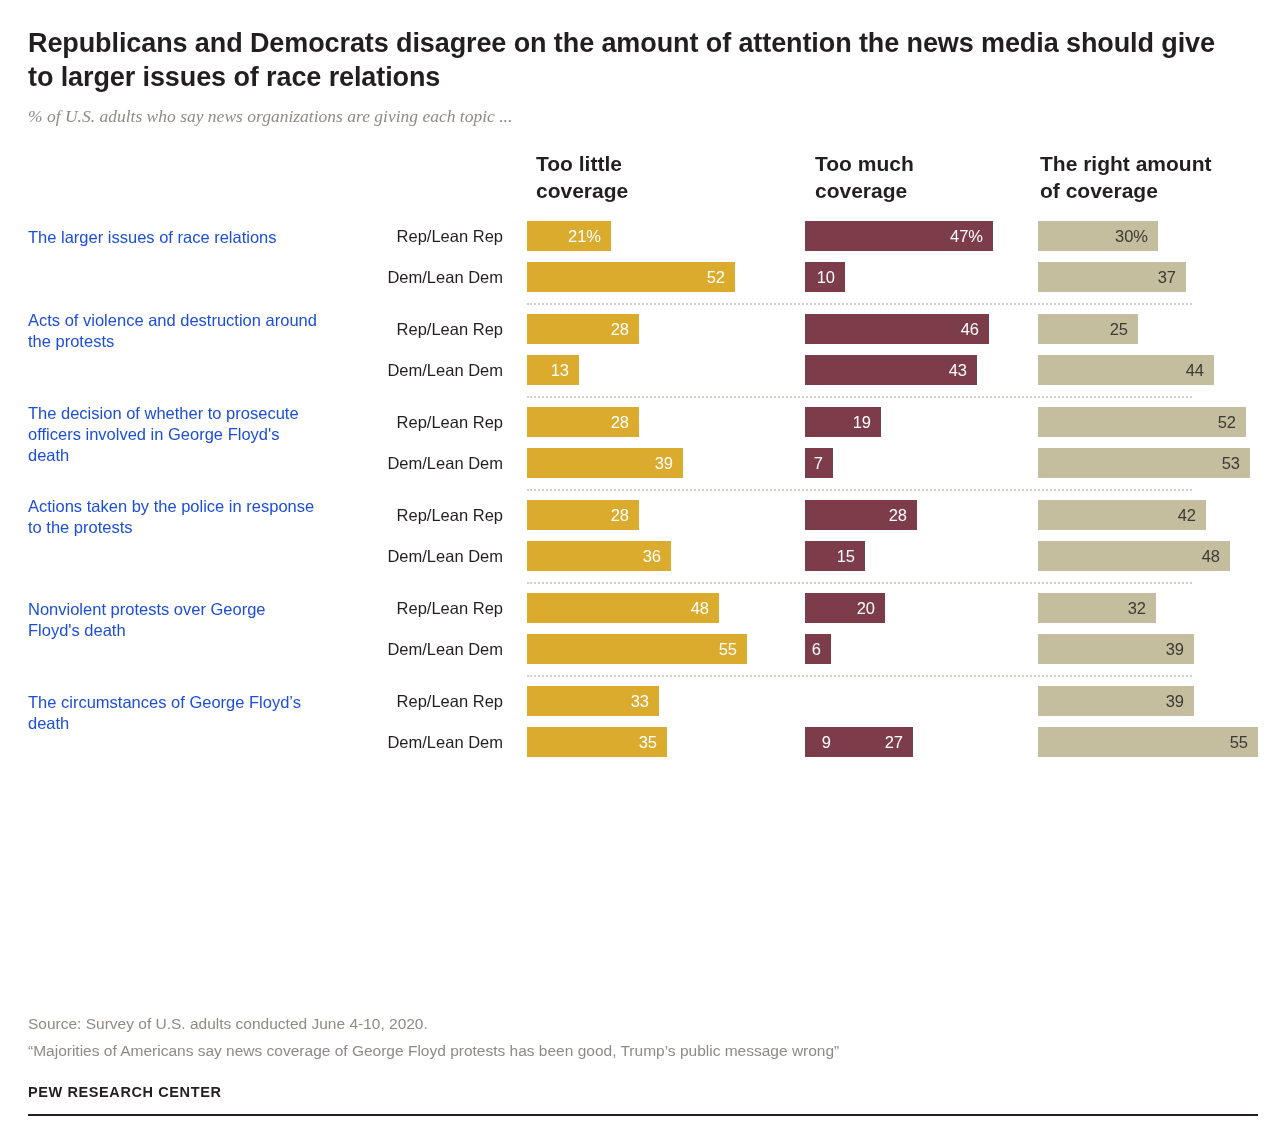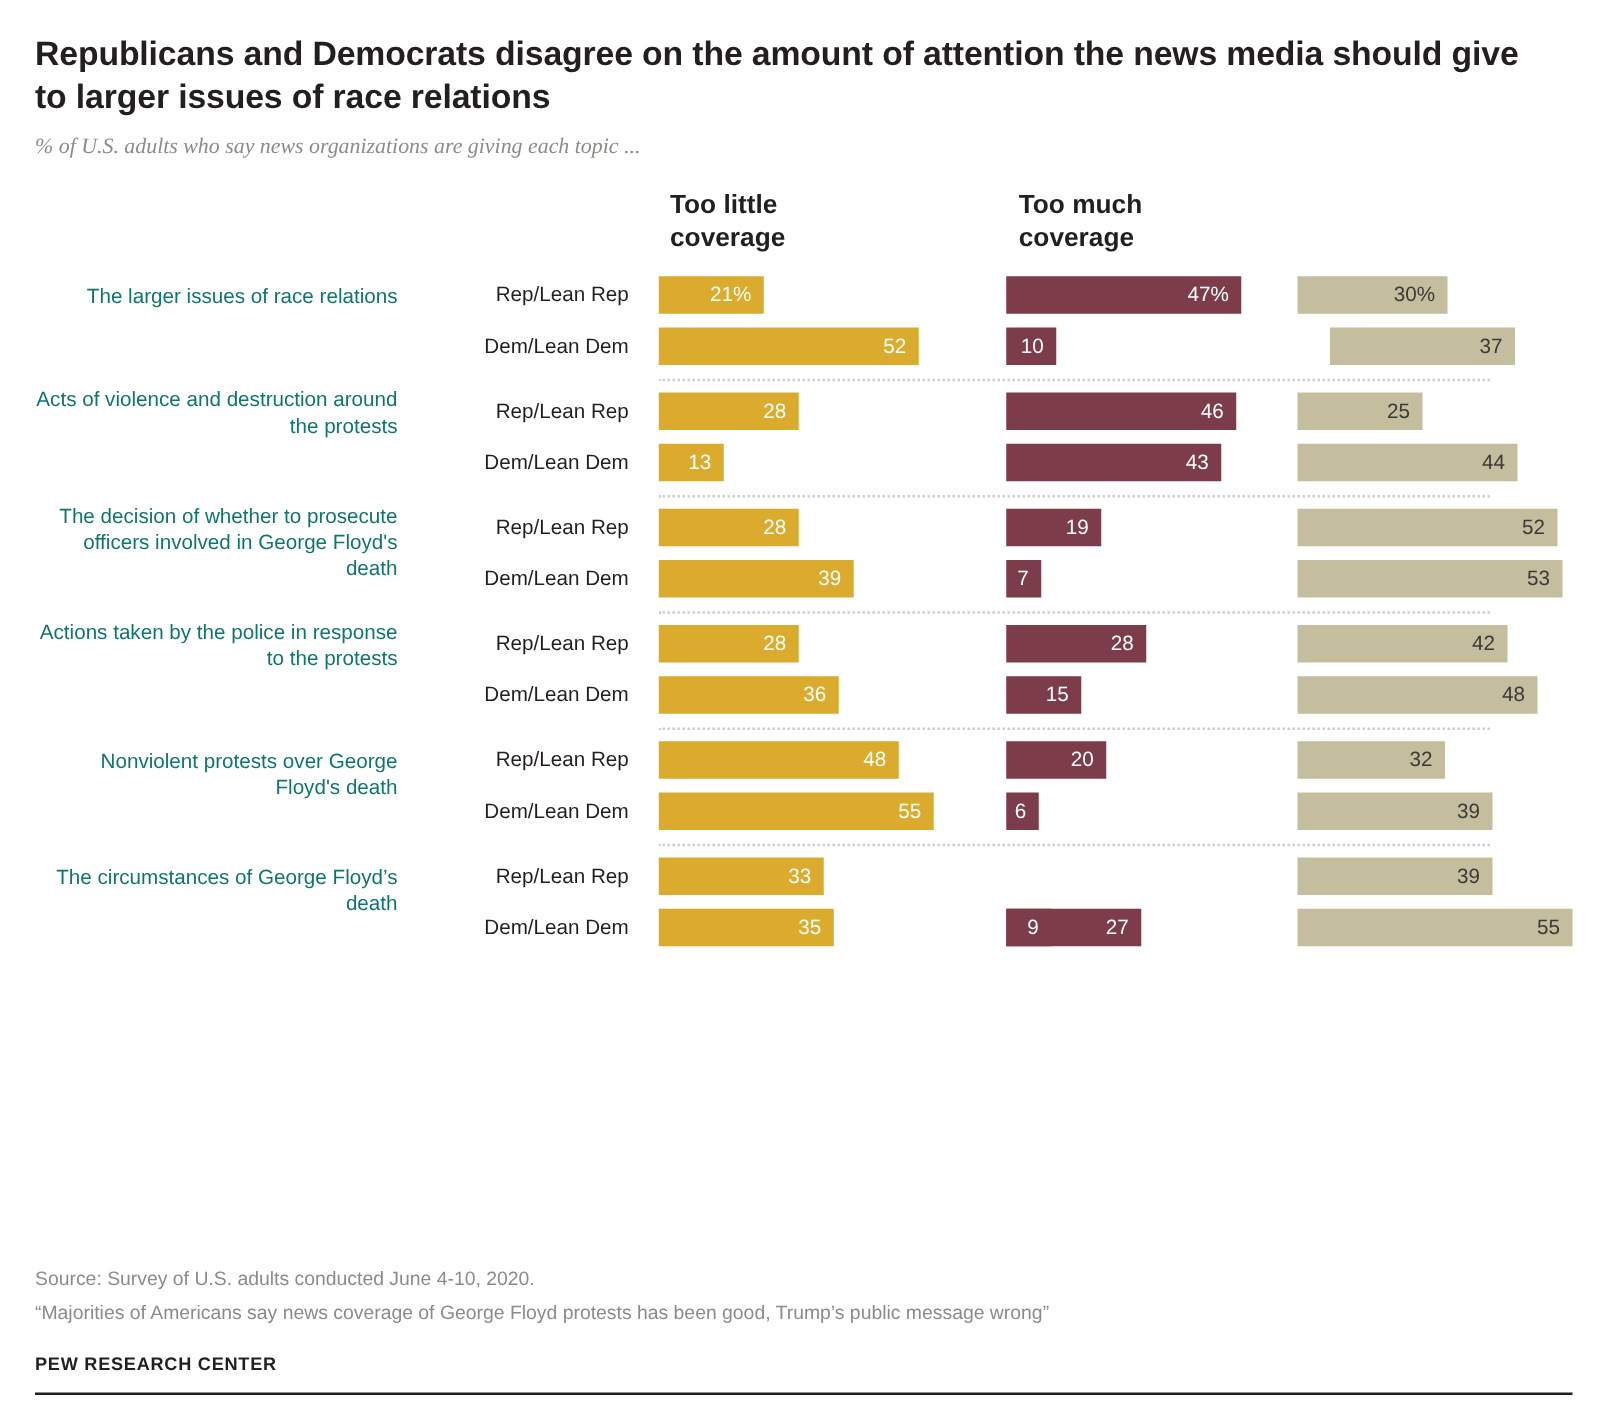--- a/index.html
+++ b/index.html
@@ -67,22 +67,21 @@
   .group .rows {
     position: relative;
     height: 93px;
   }
   .topic-label {
     position: absolute;
     left: 0;
     width: 290px;
     font-size: 16.5px;
     line-height: 1.26;
-    color: #0f766e;
-    text-align: right;
+    color: #1d4ed8;
   }
   .row {
     position: absolute;
     left: 0;
     right: 0;
     height: 30px;
   }
   .row.r1 { top: 6px; }
   .row.r2 { top: 47px; }
   .party-label {
@@ -159,20 +158,21 @@
 <body>
 
 <div class="page">
 
   <div class="title">Republicans and Democrats disagree on the amount of attention the news media should give to larger issues of race relations</div>
   <div class="subtitle">% of U.S. adults who say news organizations are giving each topic ...</div>
 
   <div class="col-headers">
     <div class="col-header ch-1">Too little<br>coverage</div>
     <div class="col-header ch-2">Too much<br>coverage</div>
+    <div class="col-header ch-3">The right amount<br>of coverage</div>
   </div>
 
   <div class="chart" id="chart-body">
       <div class="group">
         <div class="rows">
           <div class="topic-label" style="top: 12px;">The larger issues of race relations</div>
           <div class="row r1">
             <div class="party-label">Rep/Lean Rep</div>
             <div class="barwrap bw-1">
               <div class="bar light" style="width: 84px; background: rgb(219, 171, 46);">
@@ -196,21 +196,21 @@
               <div class="bar light" style="width: 208px; background: rgb(219, 171, 46);">
                 <span class="val">52</span>
               </div>
             </div>
             <div class="barwrap bw-2">
               <div class="bar light" style="width: 40px; background: rgb(124, 60, 74);">
                 <span class="val">10</span>
               </div>
             </div>
             <div class="barwrap bw-3">
-              <div class="bar tan" style="width: 148px; background: rgb(196, 189, 158); margin-left: 26px;">
+              <div class="bar tan" style="width: 148px; background: rgb(196, 189, 158);">
                 <span class="val">37</span>
               </div>
             </div>
           </div>
         </div>
         <div class="divider" style="top: 88px;"></div>
       </div>
       <div class="group">
         <div class="rows">
           <div class="topic-label" style="top: 2px;">Acts of violence and destruction around the protests</div>

